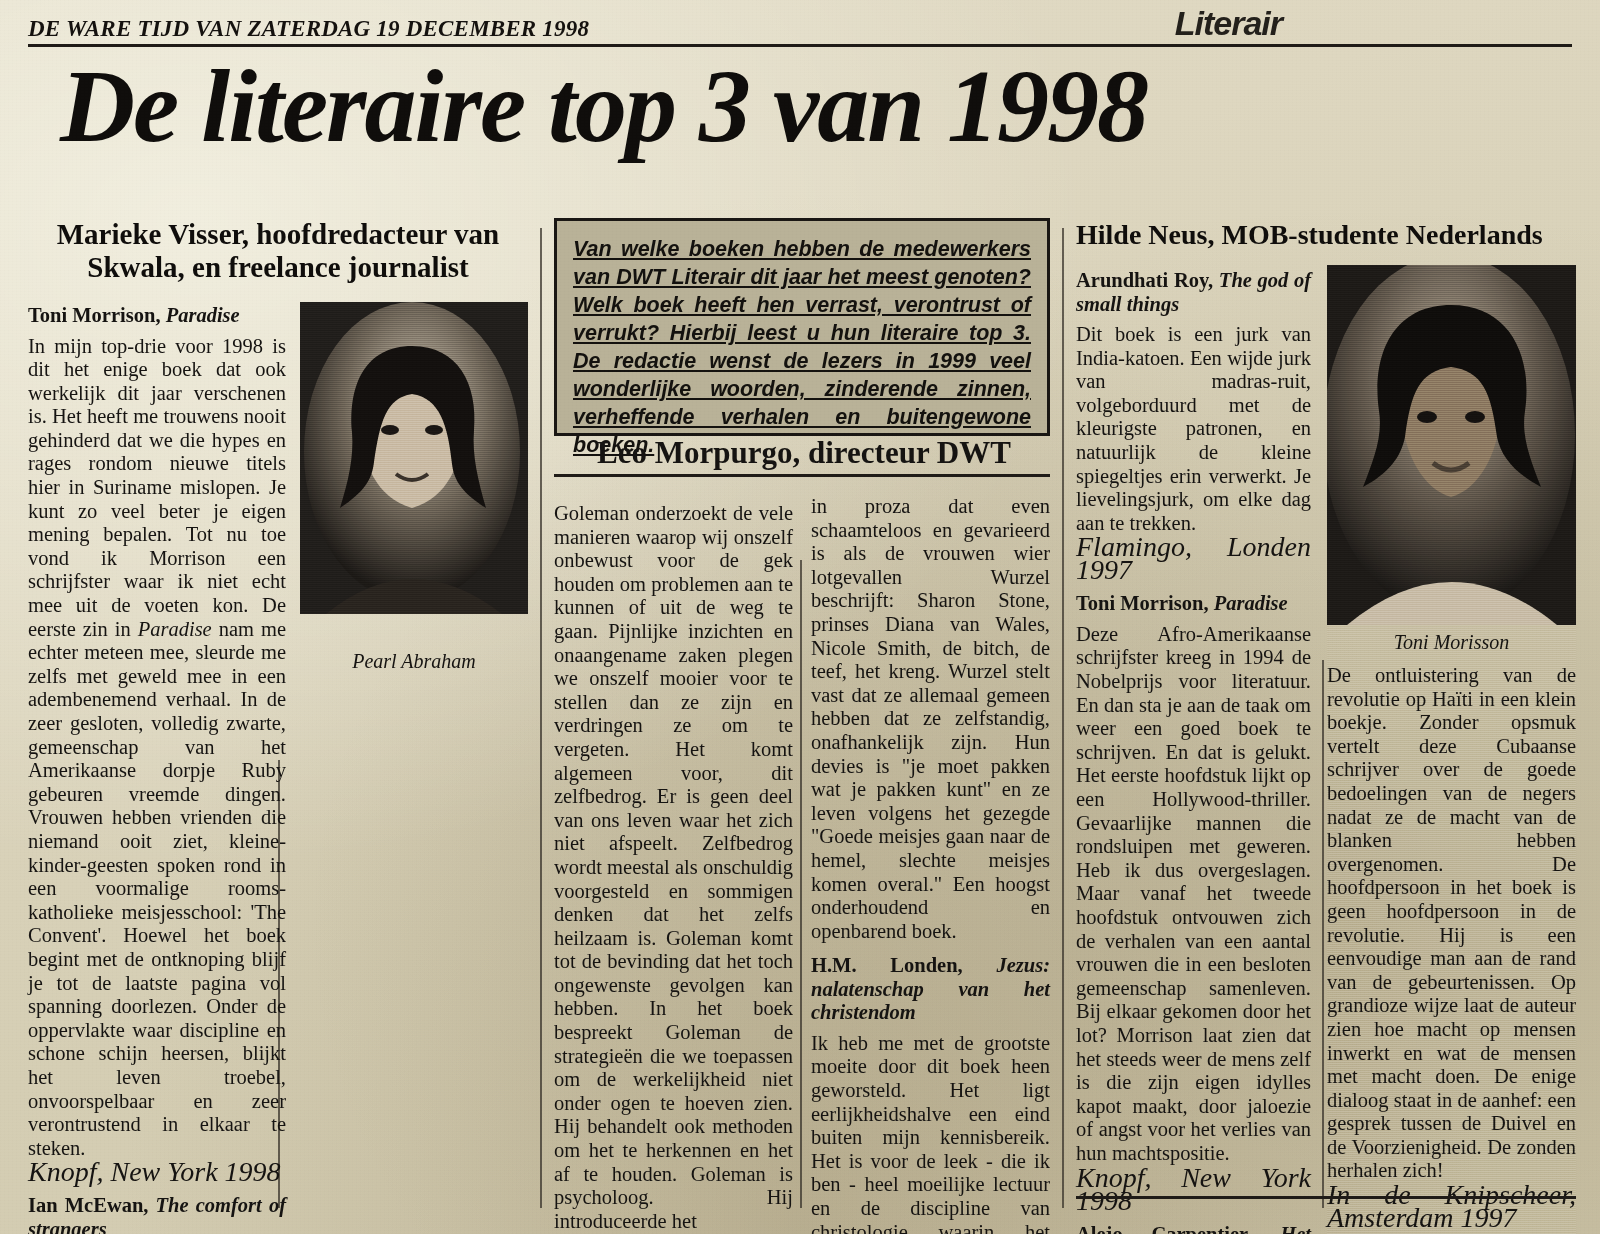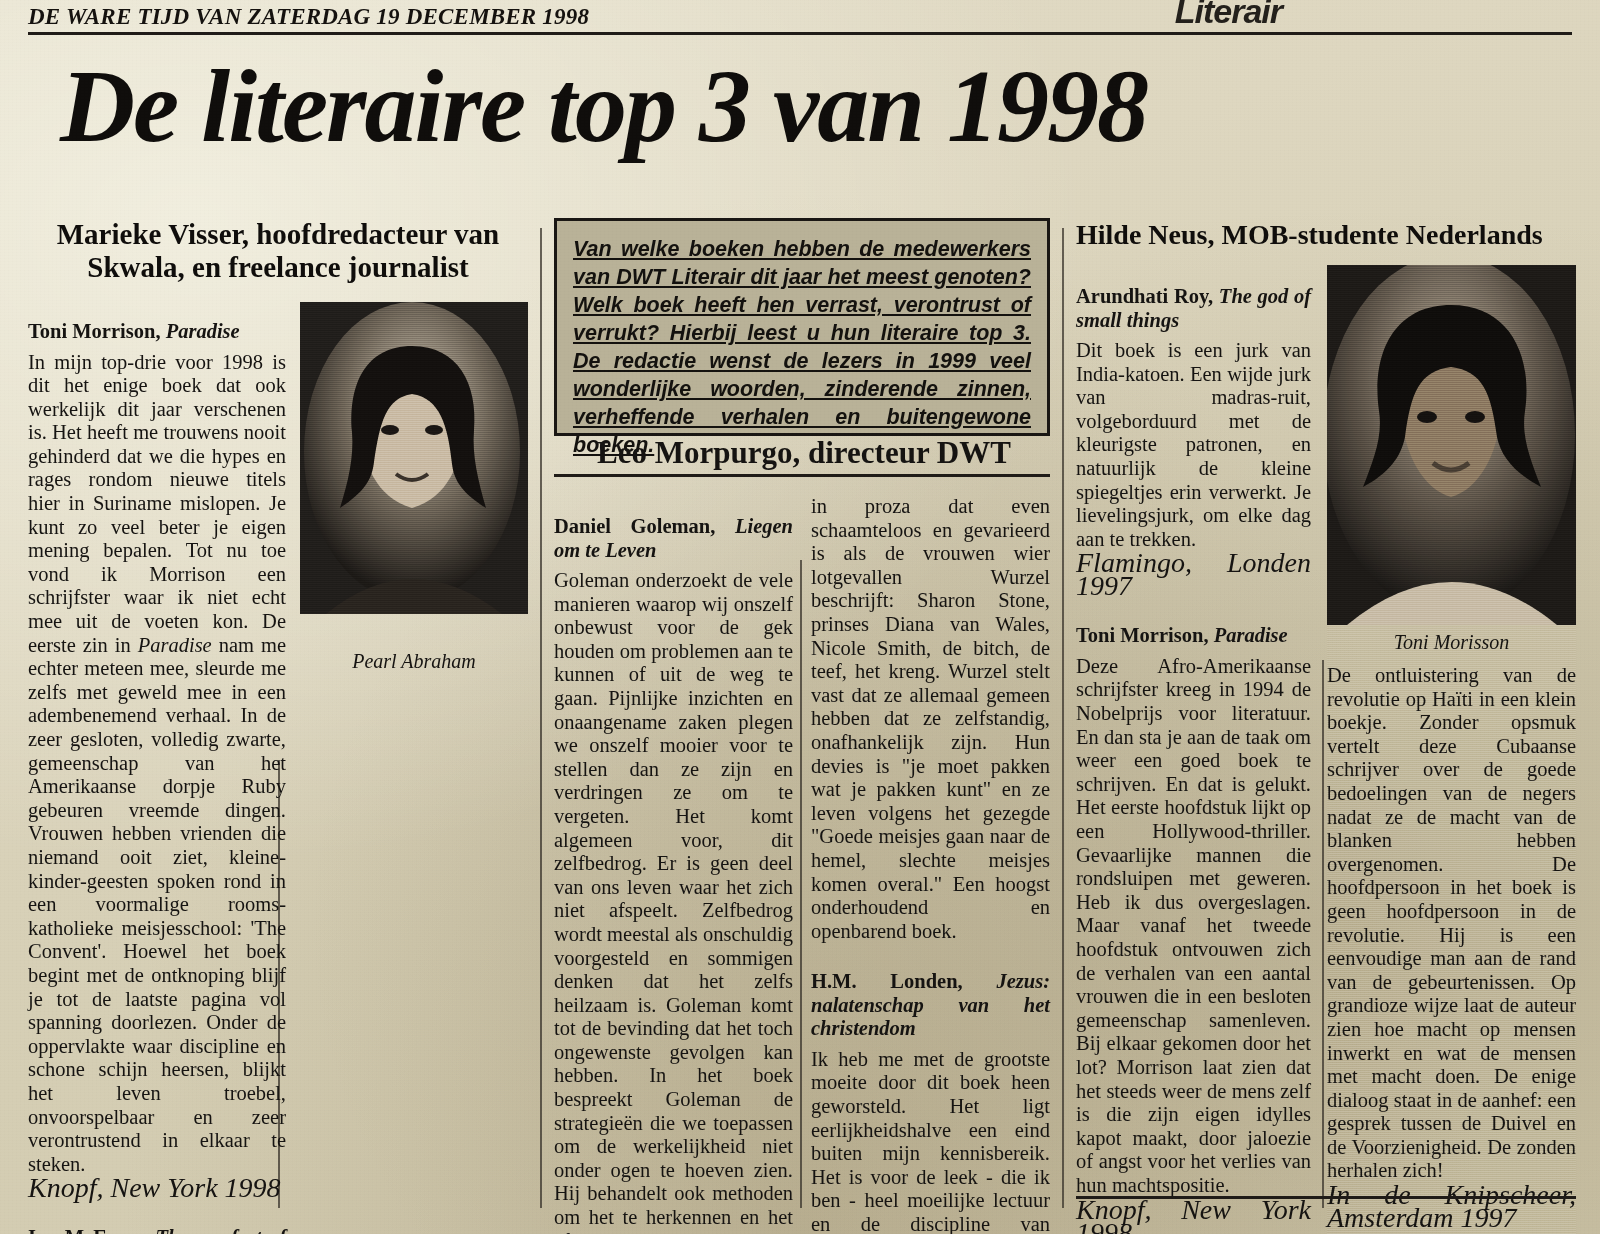--- a/index.html
+++ b/index.html
@@ -36,21 +36,21 @@
     pointer-events: none;
   }
   .page {
     position: absolute;
     inset: 0;
   }
 
   
   .masthead {
     position: absolute;
-    top: 4px;
+    top: 16px;
     left: 28px;
     width: 1544px;
     height: 21px;
   }
   .masthead-date {
     font-family: "Liberation Serif", serif;
     font-weight: bold;
     font-style: italic;
     font-size: 23px;
     letter-spacing: 0.2px;
@@ -110,21 +110,21 @@
     font-weight: bold;
     font-size: 29px;
     line-height: 33px;
     text-align: center;
     color: #100e0c;
   }
   .book-head {
     font-weight: bold;
     font-size: 20.5px;
     line-height: 23.5px;
-    margin-top: 20px;
+    margin-top: 4px;
   }
   .book-head .ital {
     font-style: italic;
     font-weight: bold;
   }
   .src {
     font-style: italic;
     font-size: 28px;
     line-height: 23px;
   }
@@ -314,24 +314,20 @@
   <div class="col" id="col2">
     <div class="promo-box">
       <div class="promo-text">Van welke boeken hebben de medewerkers van DWT Literair dit jaar het meest genoten? Welk boek heeft hen verrast, verontrust of verrukt? Hierbij leest u hun literaire top 3. De redactie wenst de lezers in 1999 veel wonderlijke woorden, zinderende zinnen, verheffende verhalen en buitengewone boeken.</div>
     </div>
 
     <div class="morpurgo-head">Leo Morpurgo, directeur DWT</div>
     <div class="rule-under"></div>
 
     <div class="c2-two">
       <div class="cc col-text">
-        <p class="book-head">
-          <span>Daniel Goleman,</span>
-          <span class="ital">Liegen om te Leven</span>
-        </p>
         <div class="gap-sm"></div>
         <p>Goleman onderzoekt de vele manieren waarop wij onszelf onbewust voor de gek houden om problemen aan te kunnen of uit de weg te gaan. Pijnlijke inzichten en onaangename zaken plegen we onszelf mooier voor te stellen dan ze zijn en verdringen ze om te vergeten. Het komt algemeen voor, dit zelfbedrog. Er is geen deel van ons leven waar het zich niet afspeelt. Zelfbedrog wordt meestal als onschuldig voorgesteld en sommigen denken dat het zelfs heilzaam is. Goleman komt tot de bevinding dat het toch ongewenste gevolgen kan hebben. In het boek bespreekt Goleman de strategieën die we toepassen om de werkelijkheid niet onder ogen te hoeven zien. Hij behandelt ook methoden om het te herkennen en het af te houden. Goleman is psycholoog. Hij introduceerde het</p>
       </div>
       <div class="cc col-text">
         <p>in proza dat even schaamteloos en gevarieerd is als de vrouwen wier lotgevallen Wurzel beschrijft: Sharon Stone, prinses Diana van Wales, Nicole Smith, de bitch, de teef, het kreng. Wurzel stelt vast dat ze allemaal gemeen hebben dat ze zelfstandig, onafhankelijk zijn. Hun devies is "je moet pakken wat je pakken kunt" en ze leven volgens het gezegde "Goede meisjes gaan naar de hemel, slechte meisjes komen overal." Een hoogst onderhoudend en openbarend boek.</p>
         <div class="gap-sm"></div>
         <p class="book-head">
           <span>H.M. Londen,</span>
           <span class="ital">Jezus: nalatenschap van het christendom</span>
         </p>

